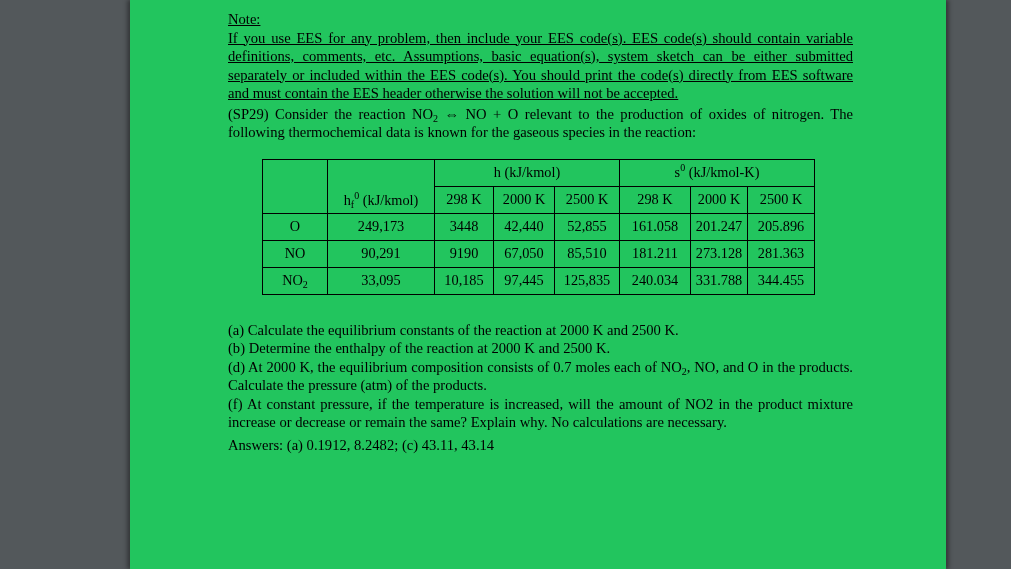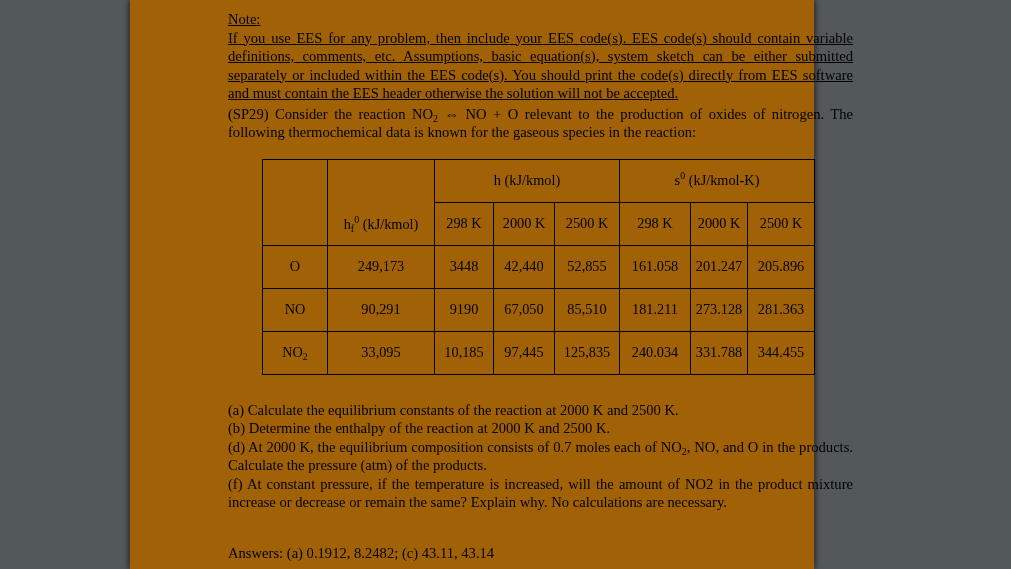--- a/index.html
+++ b/index.html
@@ -3,53 +3,53 @@
   <meta charset="utf-8">
   <style>
     html, body { margin: 0; padding: 0; }
     body {
       width: 1011px; height: 569px; overflow: hidden;
       background: #53585b;
       font-family: "Liberation Serif", serif;
       position: relative;
     }
     .page {
-      position: absolute; left: 130px; top: 0; width: 684px; height: 569px;
-      background: #a16207;
+      position: absolute; left: 130px; top: 0; width: 816px; height: 569px;
+      background: #22c55e;
       box-shadow: -3px 0 4px rgba(0,0,0,0.35), 3px 0 4px rgba(0,0,0,0.35);
     }
     .content {
       position: absolute; left: 98px; top: 10px; width: 625px;
       color: #000; font-size: 14.6px; line-height: 18.5px;
     }
     .note-label { text-decoration: underline; display: block; }
     p { margin: 0; text-align: justify; }
     .para { margin-top: 0; text-decoration: underline; }
     .problem { margin-top: 2px; }
     .tbl-wrap { margin-top: 17px; margin-left: 34px; }
     table {
       border-collapse: collapse;
       font-size: 14.3px; line-height: 16.5px;
     }
     td, th {
       border: 1.5px solid #000;
       text-align: center; font-weight: normal;
-      padding: 12px 4px; height: 18px; white-space: nowrap;
+      padding: 4px 4px; height: 18px; white-space: nowrap;
     }
     th.blank { width: 56px; }
     th.hf { width: 98px; vertical-align: bottom; }
     .hdr-group { height: 20px; }
     td.t298 { width: 50px; }
     td.t2000 { width: 52px; }
     td.t2500 { width: 56px; }
     td.s298 { width: 62px; }
     td.s2000 { width: 48px; }
     td.s2500 { width: 58px; }
     .questions { margin-top: 26px; }
-    .answers { margin-top: 32px; font-family: Liberation Serif, serif; }
+    .answers { margin-top: 4px; font-family: Liberation Serif, serif; }
     sub { font-size: 10px; vertical-align: -3px; line-height: 0; }
     sup { font-size: 10px; vertical-align: 6px; line-height: 0; }
   </style>
 </head>
 <body>
 
 <div class="page">
   <div class="content">
 
     <span class="note-label">Note:</span>

